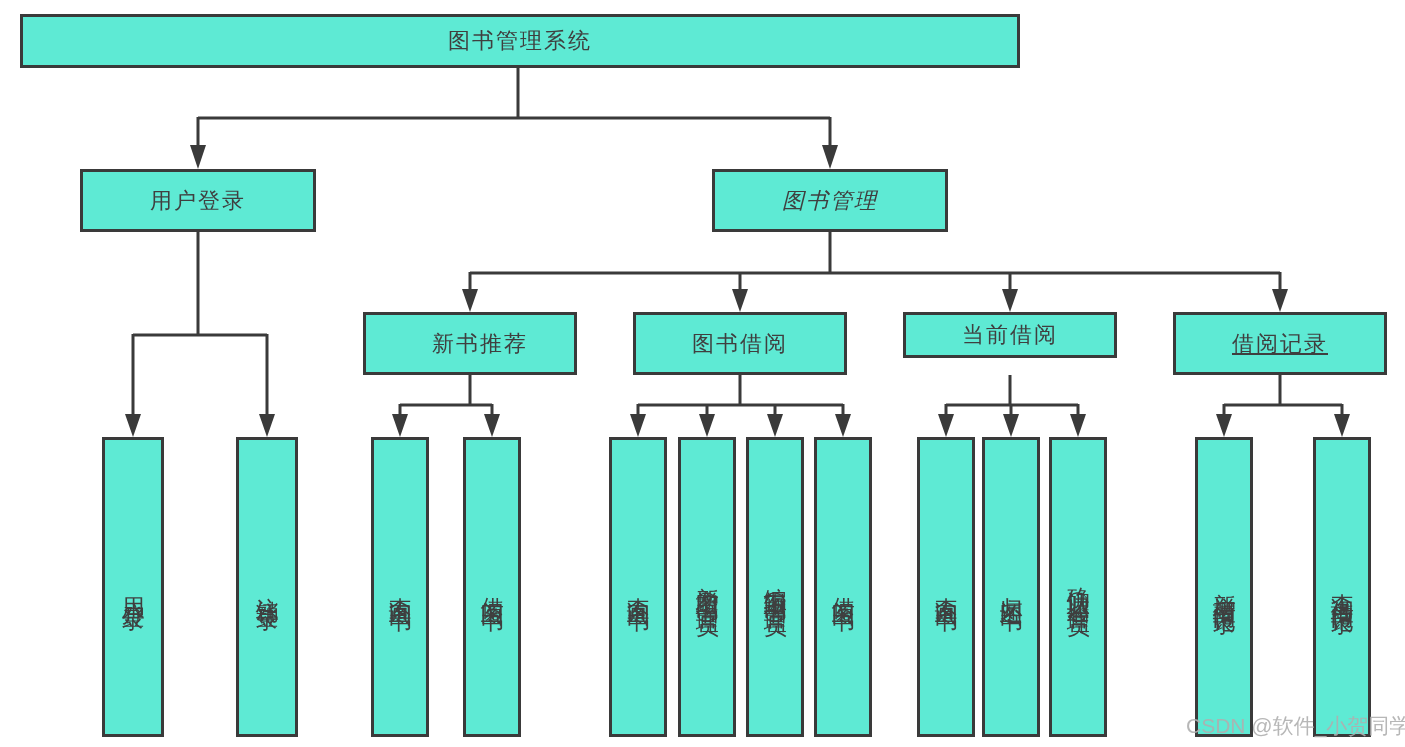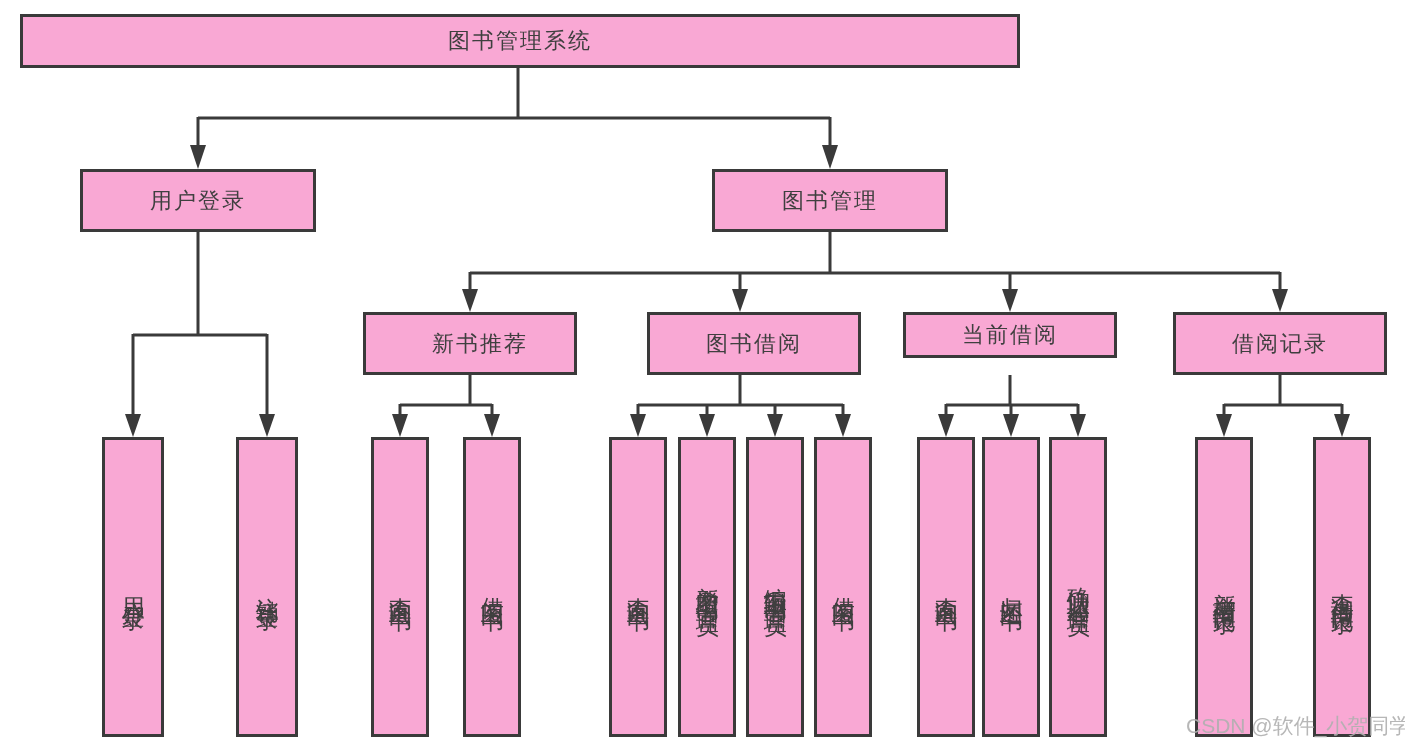--- a/index.html
+++ b/index.html
@@ -27,38 +27,38 @@
     fill: none;
   }
   #connectors polygon {
     fill: #3a3a3a;
     stroke: none;
   }
   .box {
     position: absolute;
     box-sizing: border-box;
     border: 3px solid #3a3a3a;
-    background: #f9a8d4;
+    background: #5eead4;
     display: flex;
     align-items: center;
     justify-content: center;
     color: #3f3f3f;
   }
   .hbox {
     font-size: 22px;
     letter-spacing: 2px;
     white-space: nowrap;
   }
   .root-box  { left: 20px;  top: 14px;  width: 1000px; height: 54px; }
   .l2-a      { left: 80px;  top: 169px; width: 236px;  height: 63px; }
-  .l2-b      { left: 712px; top: 169px; width: 236px;  height: 63px; }
+  .l2-b      { left: 712px; top: 169px; width: 236px;  height: 63px; font-style: italic; }
   .l3-1      { left: 363px; top: 312px; width: 214px;  height: 63px; padding-left: 20px; }
-  .l3-2      { left: 647px; top: 312px; width: 214px;  height: 63px; }
+  .l3-2      { left: 633px; top: 312px; width: 214px;  height: 63px; }
   .l3-3      { left: 903px; top: 312px; width: 214px;  height: 46px; }
-  .l3-4      { left: 1173px;top: 312px; width: 214px;  height: 63px; }
+  .l3-4      { left: 1173px;top: 312px; width: 214px;  height: 63px; text-decoration: underline; }
   .leaf {
     top: 437px;
     height: 300px;
   }
   .leaf span {
     writing-mode: vertical-rl;
     text-orientation: mixed;
     font-size: 23px;
     line-height: 1.1;
     letter-spacing: 4px;

